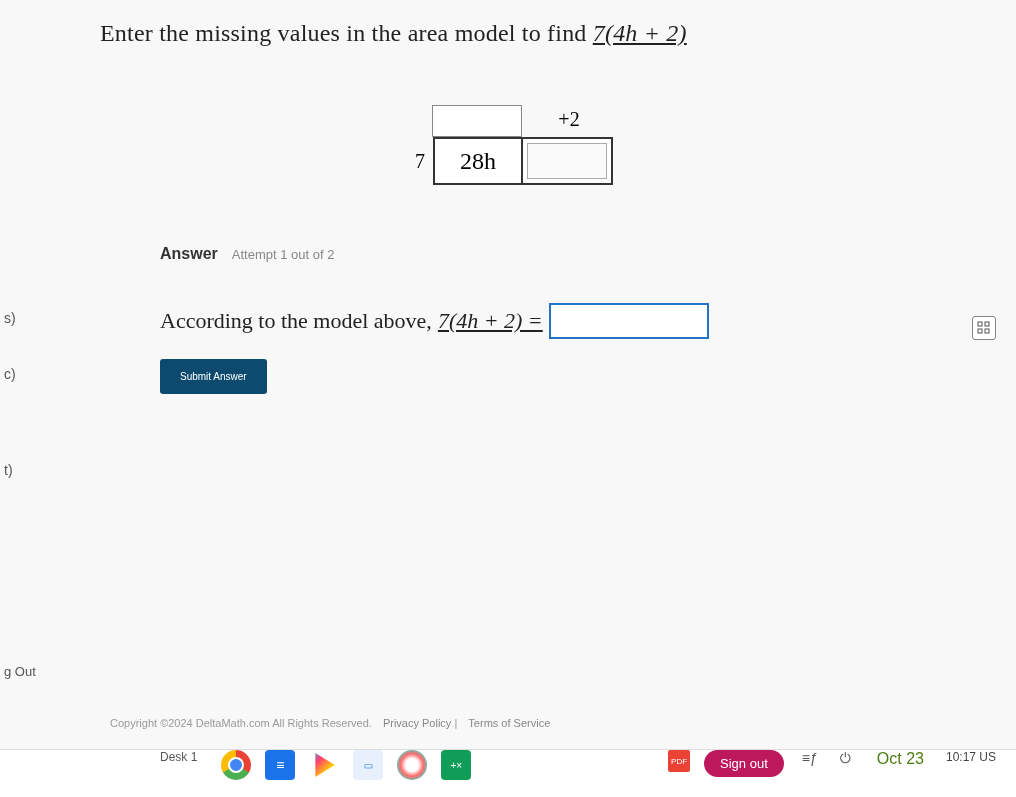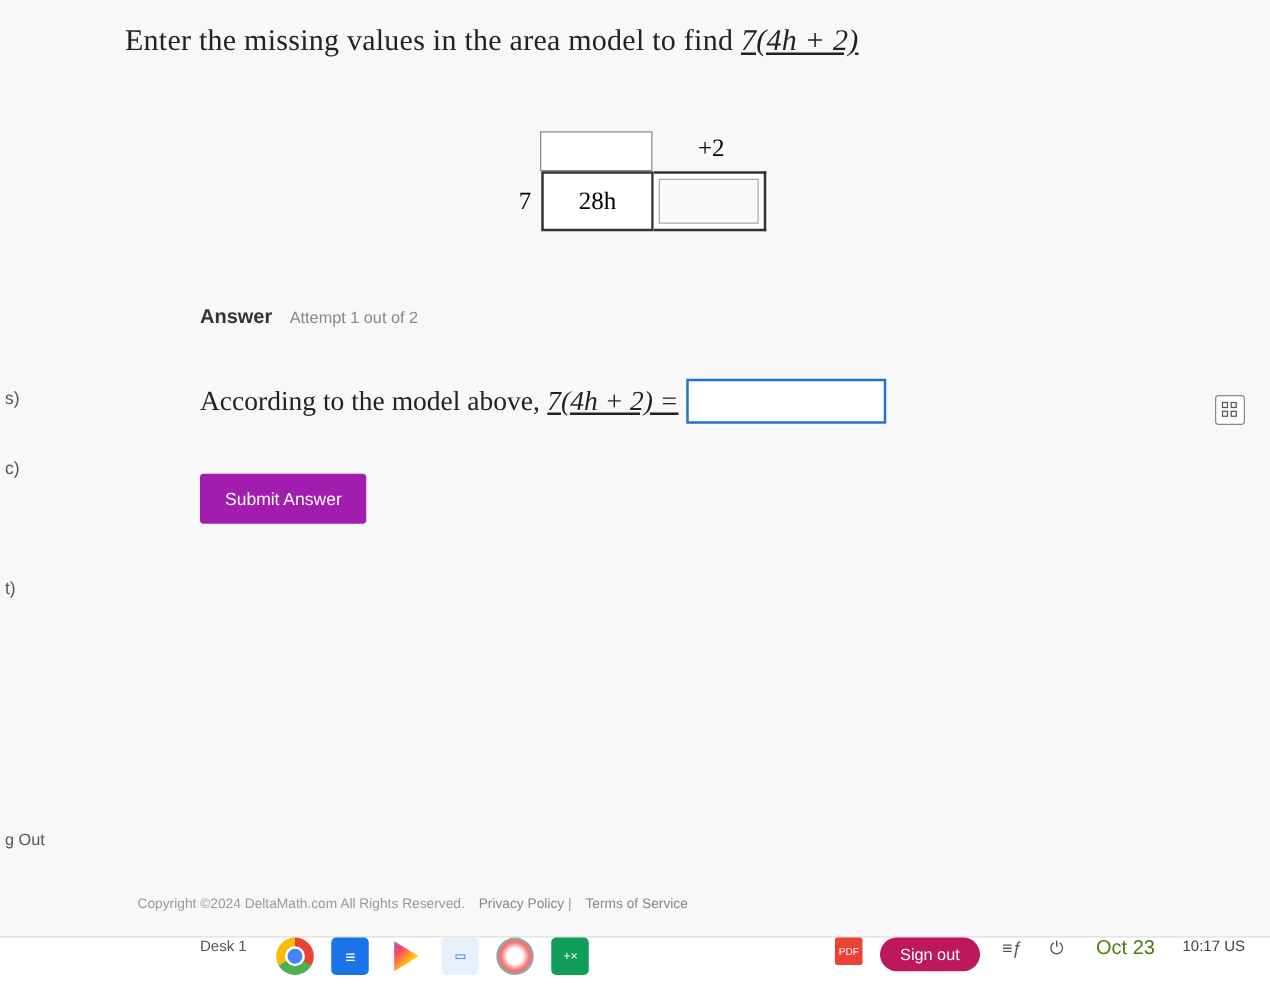--- a/index.html
+++ b/index.html
@@ -91,21 +91,21 @@
       font-size: 20px;
       padding-right: 8px;
     }
     .area-cell {
       width: 90px;
       height: 48px;
       border: 2px solid #333;
       display: flex;
       align-items: center;
       justify-content: center;
-      font-size: 20px;
+      font-size: 24px;
       background: #fff;
       text-align: right;
     }
     .area-cell-input {
       width: 90px;
       height: 48px;
       border: 2px solid #333;
       border-left: none;
       background: #fff;
       padding: 4px;
@@ -136,38 +136,38 @@
       font-size: 13px;
       color: #888;
       font-family: Liberation Sans, sans-serif;
     }
     .model-line {
       font-size: 22px;
       color: #222;
       display: flex;
       align-items: center;
       gap: 6px;
-      margin-bottom: 40px;
+      margin-bottom: 20px;
     }
     .answer-input {
       width: 160px;
       height: 36px;
       border: 2px solid #2374c9;
       background: #fff;
       font-size: 18px;
       text-align: center;
       outline: none;
       font-family: inherit;
     }
     .submit-btn {
-      background: #a21caf;
+      background: #0c4a6e;
       color: #fff;
       border: none;
       padding: 12px 20px;
-      font-size: 14px;
+      font-size: 10px;
       font-family: Arial, sans-serif;
       border-radius: 3px;
       cursor: pointer;
     }
     .tool-icon {
       position: absolute;
       right: 0px;
       top: 296px;
       width: 24px;
       height: 24px;

